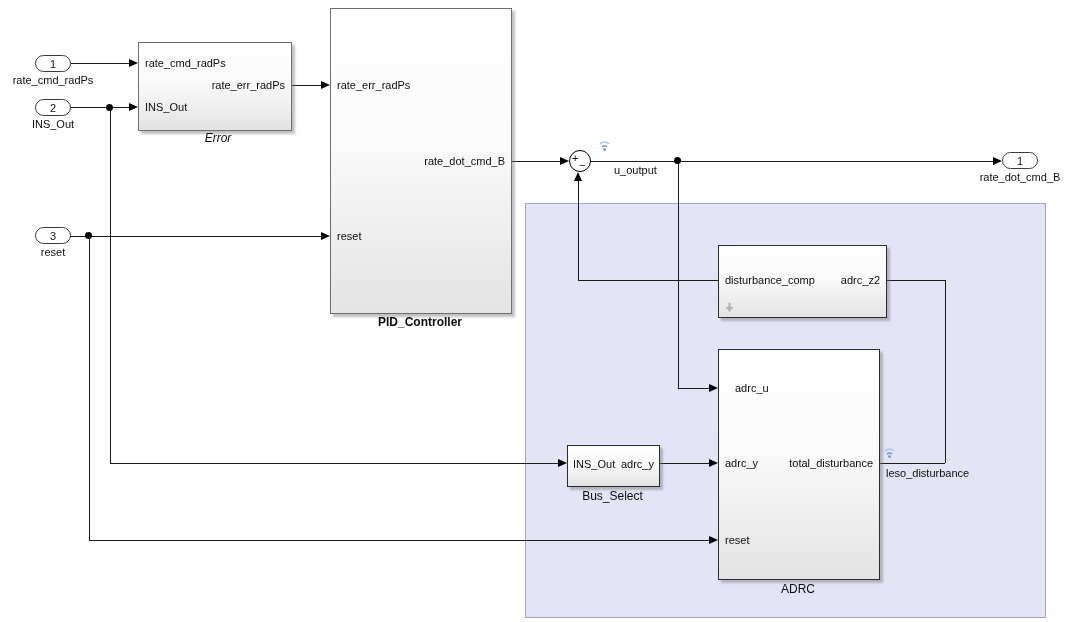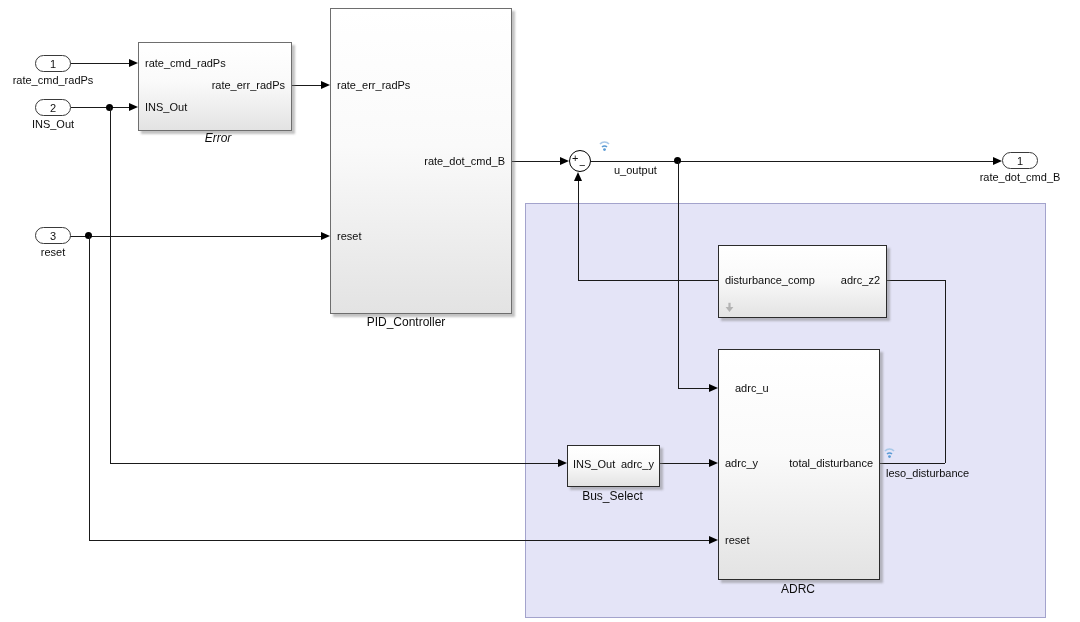--- a/index.html
+++ b/index.html
@@ -121,21 +121,21 @@
     <div class="plabel" style="left:6px;top:57px;">INS_Out</div>
     <div class="plabel right" style="right:6px;top:35px;">rate_err_radPs</div>
   </div>
   <div class="btitle" style="left:142px;top:131px;width:152px;font-style:italic;">Error</div>
 
   <div class="block" style="left:330px;top:8px;width:180px;height:304px;">
     <div class="plabel" style="left:6px;top:69px;">rate_err_radPs</div>
     <div class="plabel" style="left:6px;top:220px;">reset</div>
     <div class="plabel right" style="right:6px;top:145px;">rate_dot_cmd_B</div>
   </div>
-  <div class="btitle" style="left:316px;top:315px;width:180px;">PID_Controller</div>
+  <div class="btitle" style="left:330px;top:315px;width:180px;font-weight:bold;">PID_Controller</div>
 
   <div class="sum" style="left:569px;top:150px;">
     <span class="s-plus">+</span>
     <span class="s-minus">−</span>
   </div>
   <svg class="badge" style="left:597px;top:139px;" viewBox="0 0 15 14">
     <path d="M3,5 A6,6 0 0 1 12,5" fill="none" stroke="var(--badge-blue-light)" stroke-width="1.6"></path>
     <path d="M5,8 A3.5,3.5 0 0 1 10,8" fill="none" stroke="var(--badge-blue)" stroke-width="1.4"></path>
     <circle cx="7.5" cy="10.6" r="1.4" fill="var(--badge-blue)"></circle>
   </svg>

